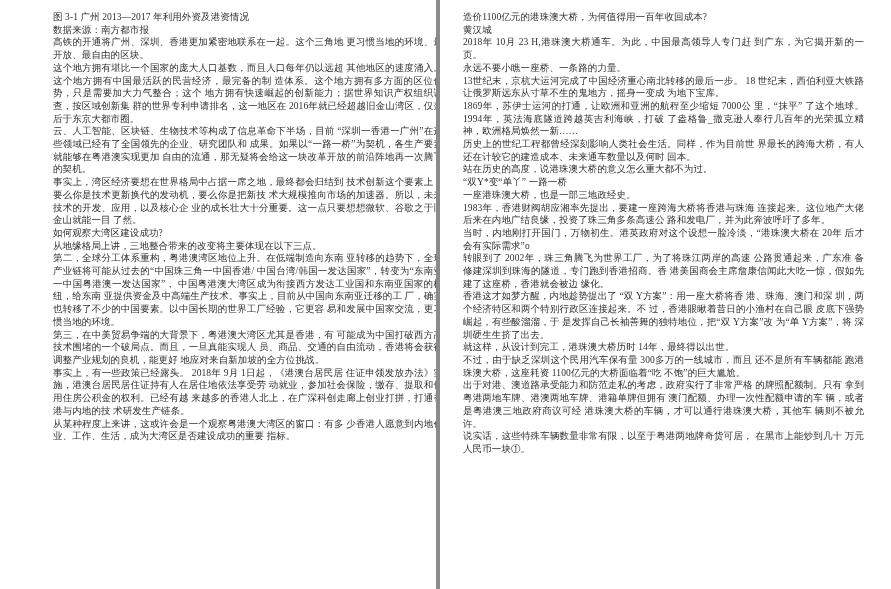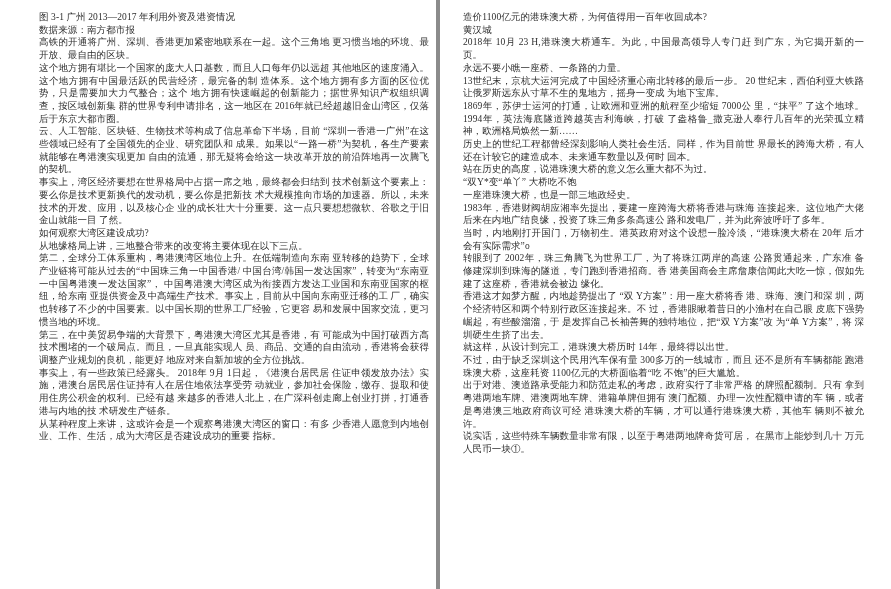--- a/index.html
+++ b/index.html
@@ -18,21 +18,21 @@
     font-family: "Liberation Serif", "DejaVu Serif", serif;
   }
   .page {
     position: absolute;
     top: 0;
     height: 589px;
     background: #ffffff;
     box-sizing: border-box;
   }
   .page-left {
-    left: 2px;
+    left: 16px;
     width: 436px;
     padding: 11px 9px 0 37px;
   }
   .page-right {
     left: 440px;
     width: 451px;
     padding: 11px 27px 12px 23px;
   }
   .divider {
     position: absolute;
@@ -75,25 +75,25 @@
         <p>从某种程度上来讲，这或许会是一个观察粤港澳大湾区的窗口：有多 少香港人愿意到内地创业、工作、生活，成为大湾区是否建设成功的重要 指标。</p>
       </div>
   </div>
   <div class="divider"></div>
   <div class="page page-right">
     <div class="col">
         <p>造价1100亿元的港珠澳大桥，为何值得用一百年收回成本?</p>
         <p>黄汉城</p>
         <p>2018年 10月 23 H,港珠澳大桥通车。为此，中国最高领导人专门赶 到广东，为它揭开新的一页。</p>
         <p>永远不要小瞧一座桥、一条路的力量。</p>
-        <p>13世纪末，京杭大运河完成了中国经济重心南北转移的最后一步。 20 世纪末，西伯利亚大铁路让俄罗斯远东从寸草不生的鬼地方，摇身一变成 为地下宝库。</p>
+        <p>13世纪末，京杭大运河完成了中国经济重心南北转移的最后一步。 18 世纪末，西伯利亚大铁路让俄罗斯远东从寸草不生的鬼地方，摇身一变成 为地下宝库。</p>
         <p>1869年，苏伊士运河的打通，让欧洲和亚洲的航程至少缩短 7000公 里，“抹平” 了这个地球。 1994年，英法海底隧道跨越英吉利海峡，打破 了盎格鲁_撒克逊人奉行几百年的光荣孤立精神，欧洲格局焕然一新……</p>
         <p>历史上的世纪工程都曾经深刻影响人类社会生活。同样，作为目前世 界最长的跨海大桥，有人还在计较它的建造成本、未来通车数量以及何时 回本。</p>
         <p>站在历史的高度，说港珠澳大桥的意义怎么重大都不为过。</p>
-        <p>“双Y*变“单丫” 大桥吃不饱</p>
+        <p>“双Y*变“单丫” 一路一桥</p>
         <p>一座港珠澳大桥，也是一部三地政经史。</p>
         <p>1983年，香港财阀胡应湘率先提出，要建一座跨海大桥将香港与珠海 连接起来。这位地产大佬后来在内地广结良缘，投资了珠三角多条高速公 路和发电厂，并为此奔波呼吁了多年。</p>
         <p>当时，内地刚打开国门，万物初生。港英政府对这个设想一脸冷淡，“港珠澳大桥在 20年 后才会有实际需求”o</p>
         <p>转眼到了 2002年，珠三角腾飞为世界工厂，为了将珠江两岸的高速 公路贯通起来，广东准 备修建深圳到珠海的隧道，专门跑到香港招商。香 港美国商会主席詹康信闻此大吃一惊，假如先建了这座桥，香港就会被边 缘化。</p>
         <p>香港这才如梦方醒，内地趁势提出了 “双 Y方案”：用一座大桥将香 港、珠海、澳门和深 圳，两个经济特区和两个特别行政区连接起来。不 过，香港眼瞅着昔日的小渔村在自己眼 皮底下强势崛起，有些酸溜溜，于 是发挥自己长袖善舞的独特地位，把“双 Y方案”改 为“单 Y方案”，将 深圳硬生生挤了出去。</p>
         <p>就这样，从设计到完工，港珠澳大桥历时 14年，最终得以出世。</p>
         <p>不过，由于缺乏深圳这个民用汽车保有量 300多万的一线城市，而且 还不是所有车辆都能 跑港珠澳大桥，这座耗资 1100亿元的大桥面临着“吃 不饱”的巨大尴尬。</p>
         <p>出于对港、澳道路承受能力和防范走私的考虑，政府实行了非常严格 的牌照配额制。只有 拿到粤港两地车牌、港澳两地车牌、港籍单牌但拥有 澳门配额、办理一次性配额申请的车 辆，或者是粤港澳三地政府商议可经 港珠澳大桥的车辆，才可以通行港珠澳大桥，其他车 辆则不被允许。</p>
         <p>说实话，这些特殊车辆数量非常有限，以至于粤港两地牌奇货可居， 在黑市上能炒到几十 万元人民币一块①。</p>
       </div>

